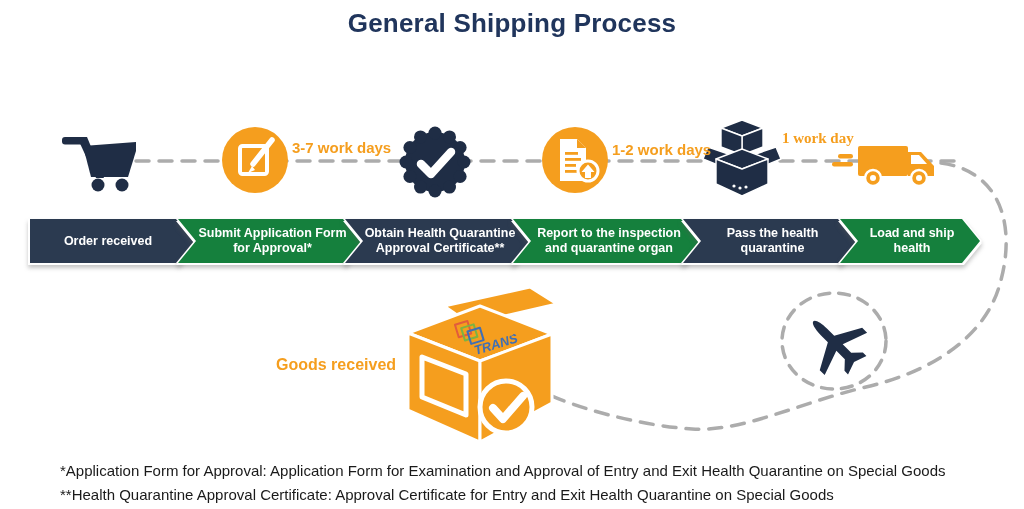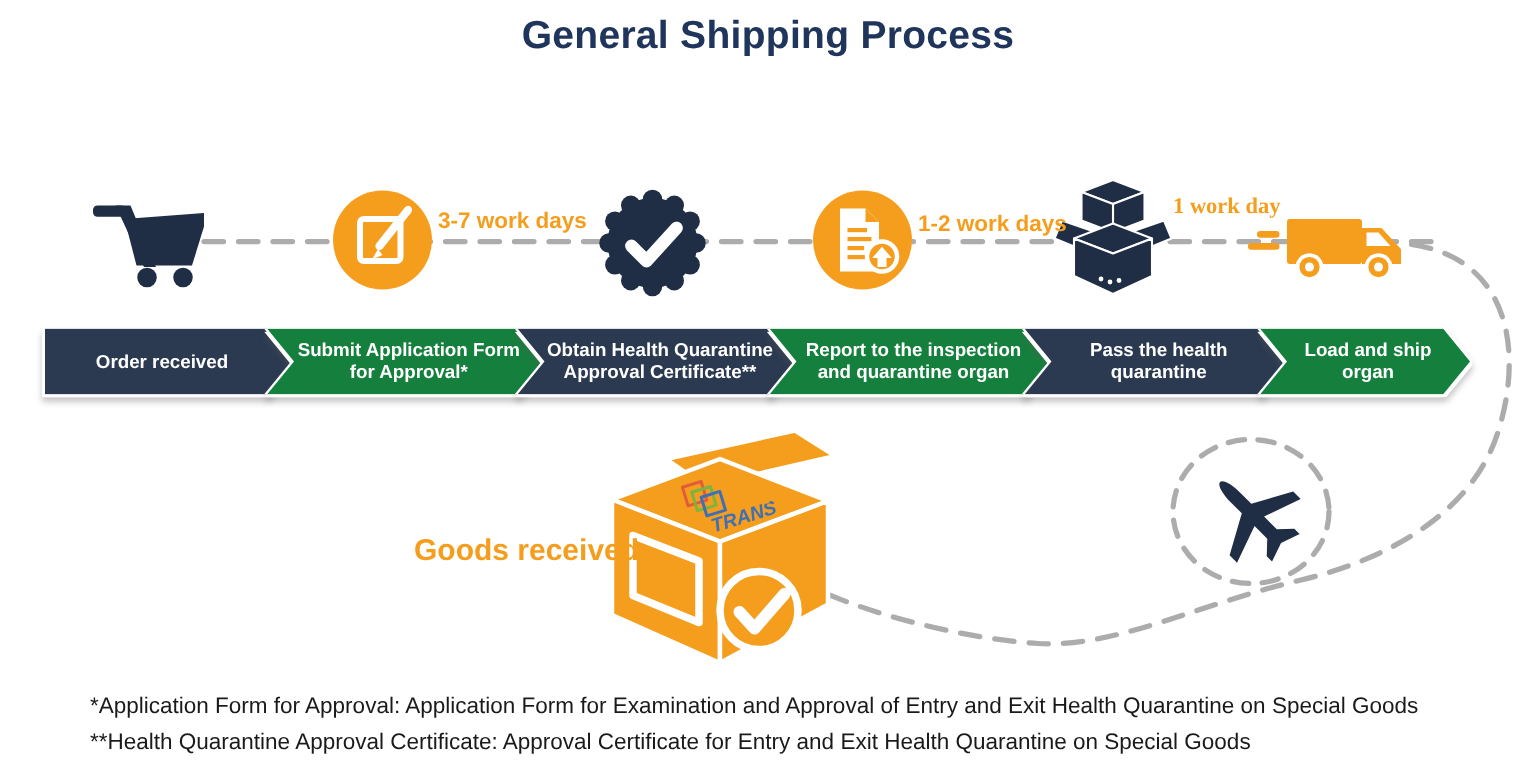--- a/index.html
+++ b/index.html
@@ -6,21 +6,21 @@
   .stage{position:relative;width:1024px;height:509px;background:#ffffff;overflow:hidden;
          font-family:"Liberation Sans",sans-serif;}
   .title{position:absolute;left:0;top:8px;width:1024px;text-align:center;
          font-size:26px;font-weight:bold;color:#20355C;letter-spacing:0.2px;}
   .svg-layer{position:absolute;left:0;top:0;z-index:1;}
   .duration{position:absolute;z-index:3;font-size:15px;font-weight:bold;color:#F59E1E;white-space:nowrap;}
   .dur-1{left:292px;top:139px;}
   .dur-2{left:612px;top:141px;}
   .dur-3{left:782px;top:130px;font-family:Liberation Serif, serif;}
   .goods-received{position:absolute;left:276px;top:356px;z-index:3;
-                  font-size:20px;font-weight:bold;color:#F59E1E;white-space:nowrap;}
+                  font-size:16px;font-weight:bold;color:#F59E1E;white-space:nowrap;}
   .chev-wrap{position:absolute;top:219px;z-index:4;
              filter:drop-shadow(2px 0 0 #fff) drop-shadow(-2px 0 0 #fff)
                     drop-shadow(0 2px 0 #fff) drop-shadow(0 3px 2px rgba(90,90,90,.35));}
   .chev{height:44px;display:flex;align-items:center;justify-content:center;
         color:#fff;font-weight:bold;font-size:12.5px;line-height:1.2;text-align:center;}
   .chev.navy{background:#2B3A50;}
   .chev.orange{background:#15803d;}
   .chev.first{clip-path:polygon(0 0,calc(100% - 18px) 0,100% 50%,calc(100% - 18px) 100%,0 100%);
               padding:0 16px 0 6px;}
   .chev.notched{clip-path:polygon(0 0,calc(100% - 18px) 0,100% 50%,calc(100% - 18px) 100%,0 100%,18px 50%);
@@ -165,21 +165,21 @@
         <span>Report to the inspection and quarantine organ</span>
       </div>
   </div>
   <div class="chev-wrap w5">
     <div class="chev navy notched">
         <span>Pass the health quarantine</span>
       </div>
   </div>
   <div class="chev-wrap w6">
     <div class="chev orange notched">
-        <span>Load and ship organ</span>
+        <span>Load and ship health</span>
       </div>
   </div>
 
   <div class="goods-received">Goods received</div>
 
   <div class="footnote fn-1">*Application Form for Approval: Application Form for Examination and Approval of Entry and Exit Health Quarantine on Special Goods</div>
   <div class="footnote fn-2">**Health Quarantine Approval Certificate: Approval Certificate for Entry and Exit Health Quarantine on Special Goods</div>
 
 </div>
 

